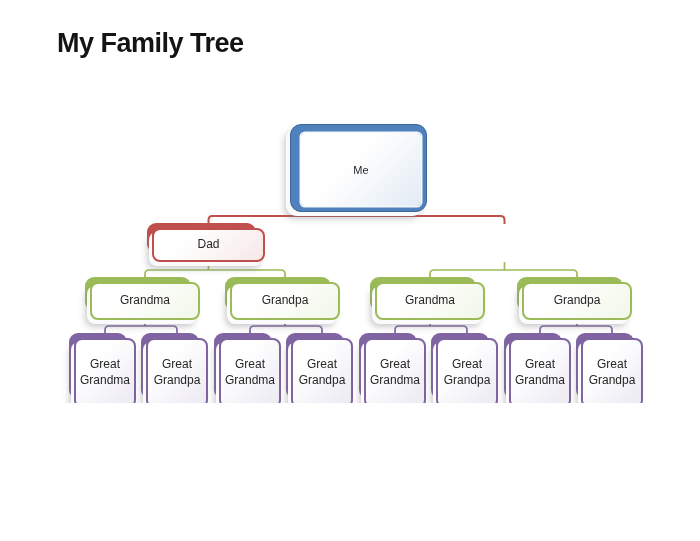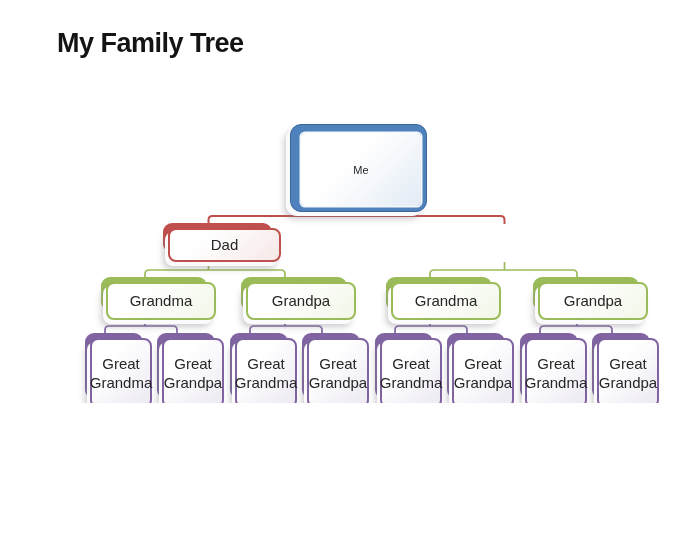--- a/index.html
+++ b/index.html
@@ -16,26 +16,25 @@
     letter-spacing:-0.5px;
   }
   .connectors{position:absolute;left:0;top:0;z-index:0;}
   .layer-nodes{position:absolute;left:0;top:0;width:700px;height:541px;z-index:1;}
 
   
   .node{
     position:absolute;
     display:flex;align-items:center;justify-content:center;
     border-radius:8px;
-    font-size:15px;line-height:1.3;color:#262626;text-align:center;
+    font-size:12px;line-height:1.3;color:#262626;text-align:center;
     background:linear-gradient(135deg,#ffffff 30%,var(--fill));
     border:2px solid var(--c);
     box-shadow:-3px 4px 0 #fbfbfd,-5px 7px 6px rgba(120,120,130,.38);
     box-sizing:border-box;
-    margin-left:16px;
   }
   .node::before{
     content:"";position:absolute;z-index:-1;
     top:-7px;left:-7px;width:100%;height:100%;
     border-radius:9px;background:var(--c);
   }
   .red{--c:#C0504D;--fill:#F6E8E7;}
   .green{--c:#9BBB59;--fill:#F2F7E8;}
   .purple{--c:#8064A2;--fill:#ECE9F2;}
 

